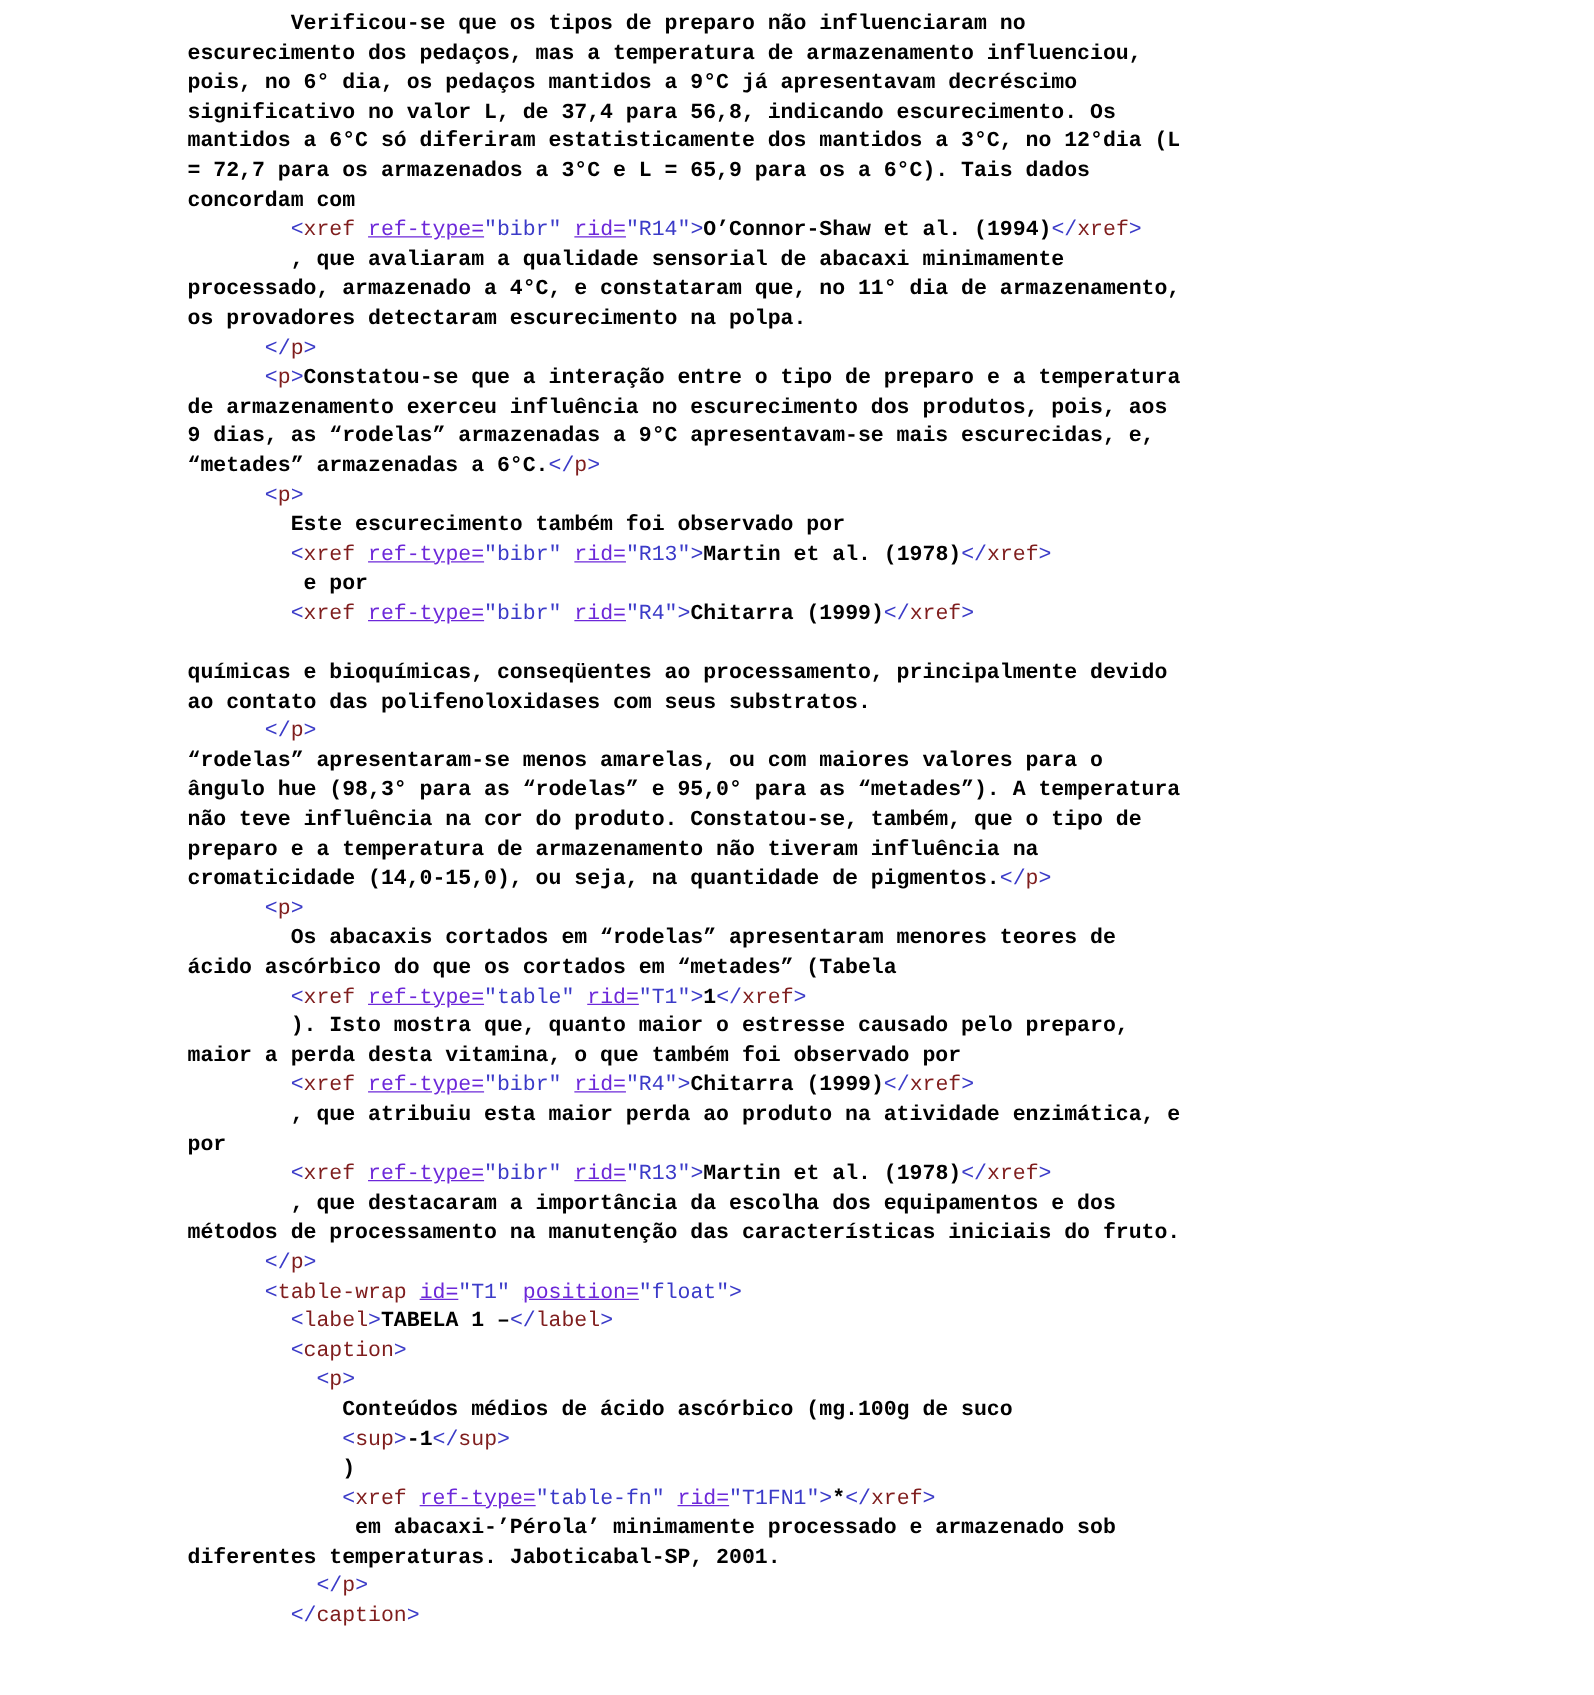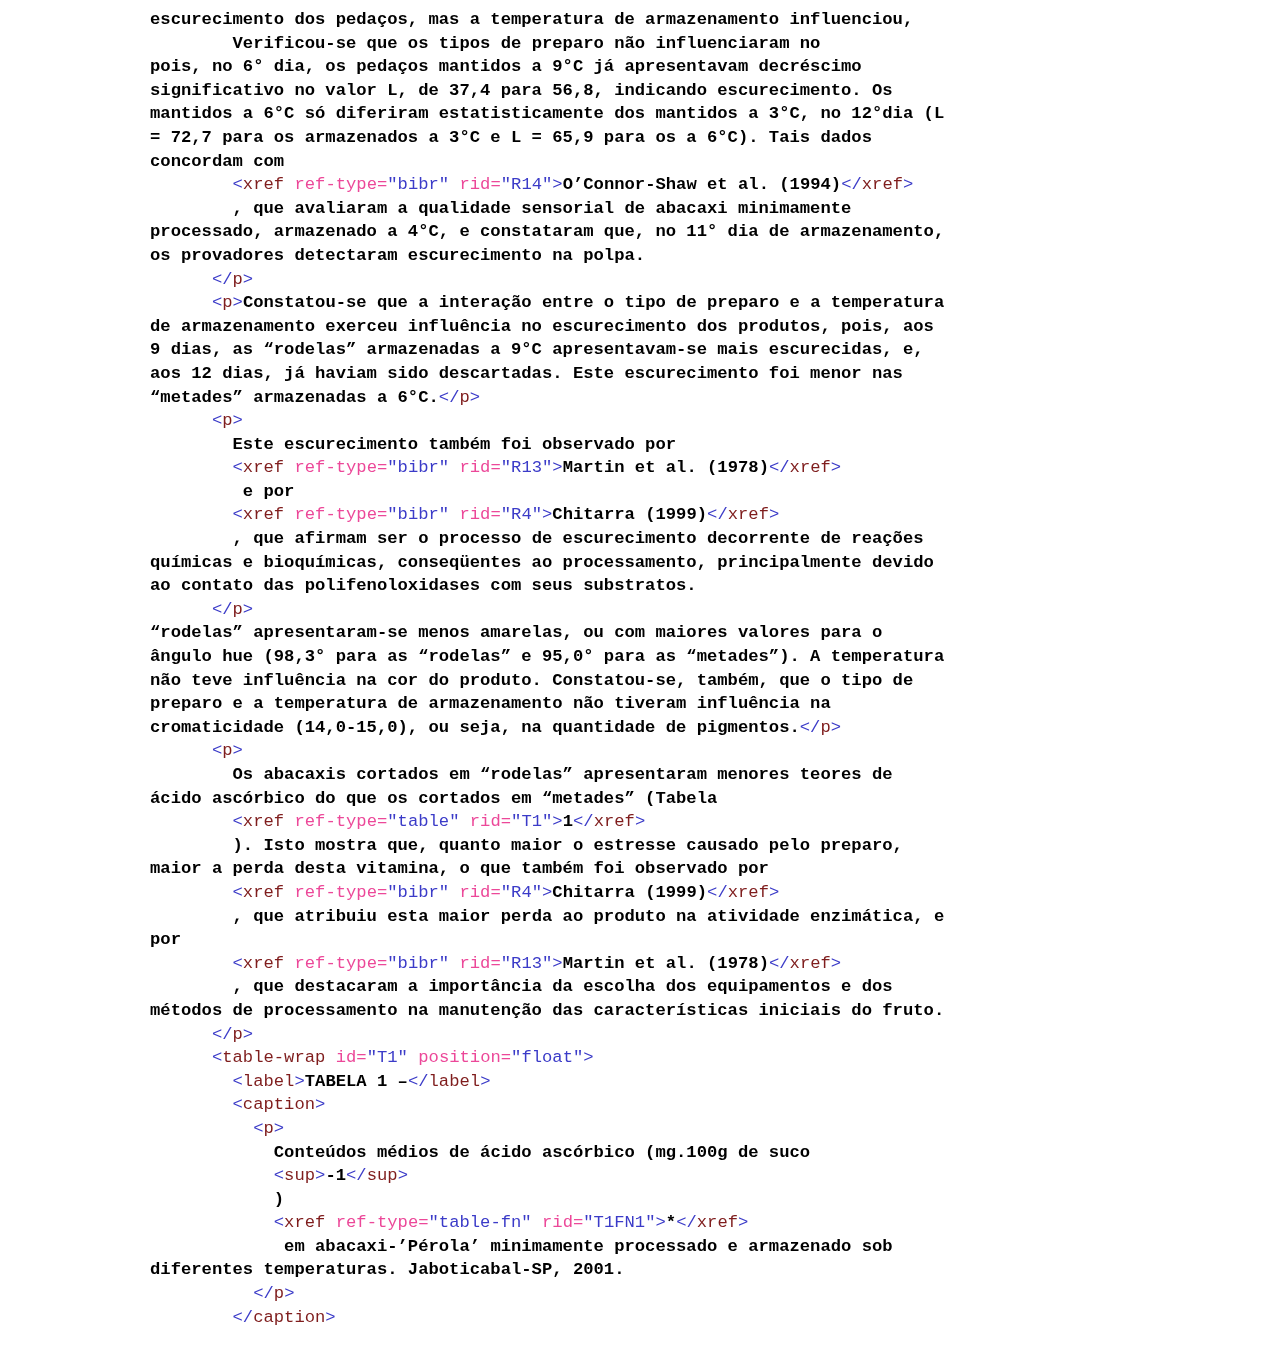--- a/index.html
+++ b/index.html
@@ -5,50 +5,49 @@
     html, body { margin: 0; padding: 0; background: #ffffff; }
     body { width: 1275px; height: 1356px; overflow: hidden; position: relative; }
     .doc {
       position: absolute; left: 150px; top: 8px; width: 980px;
       font-family: "Liberation Mono", "DejaVu Sans Mono", monospace;
       font-size: 17.2px; line-height: 23.6px; color: #000;
     }
     .ln { white-space: pre; font-weight: bold; height: 23.6px; }
     .b { color: #3b3bc8; font-weight: normal; }   
     .t { color: #7f1d1d; font-weight: normal; }   
-    .a { color: #ec4899; font-weight: normal; }   
+    .a { color: #6d28d9; font-weight: normal; text-decoration: underline; }   
     .v { color: #3b3bc8; font-weight: normal; }   
   </style>
 </head>
 <body>
 
 <div class="doc" id="doc">
+    <div class="ln"><span>        </span><span>Verificou-se que os tipos de preparo não influenciaram no</span></div>
     <div class="ln"><span></span><span>escurecimento dos pedaços, mas a temperatura de armazenamento influenciou,</span></div>
-    <div class="ln"><span>        </span><span>Verificou-se que os tipos de preparo não influenciaram no</span></div>
     <div class="ln"><span></span><span>pois, no 6° dia, os pedaços mantidos a 9°C já apresentavam decréscimo</span></div>
     <div class="ln"><span></span><span>significativo no valor L, de 37,4 para 56,8, indicando escurecimento. Os</span></div>
     <div class="ln"><span></span><span>mantidos a 6°C só diferiram estatisticamente dos mantidos a 3°C, no 12°dia (L</span></div>
     <div class="ln"><span></span><span>= 72,7 para os armazenados a 3°C e L = 65,9 para os a 6°C). Tais dados</span></div>
     <div class="ln"><span></span><span>concordam com</span></div>
     <div class="ln"><span>        </span><span class="b">&lt;</span><span class="t">xref</span><span> </span><span class="a">ref-type=</span><span class="v">"bibr"</span><span> </span><span class="a">rid=</span><span class="v">"R14"</span><span class="b">&gt;</span><span>O’Connor-Shaw et al. (1994)</span><span class="b">&lt;/</span><span class="t">xref</span><span class="b">&gt;</span></div>
     <div class="ln"><span>        </span><span>, que avaliaram a qualidade sensorial de abacaxi minimamente</span></div>
     <div class="ln"><span></span><span>processado, armazenado a 4°C, e constataram que, no 11° dia de armazenamento,</span></div>
     <div class="ln"><span></span><span>os provadores detectaram escurecimento na polpa.</span></div>
     <div class="ln"><span>      </span><span class="b">&lt;/</span><span class="t">p</span><span class="b">&gt;</span></div>
     <div class="ln"><span>      </span><span class="b">&lt;</span><span class="t">p</span><span class="b">&gt;</span><span>Constatou-se que a interação entre o tipo de preparo e a temperatura</span></div>
     <div class="ln"><span></span><span>de armazenamento exerceu influência no escurecimento dos produtos, pois, aos</span></div>
     <div class="ln"><span></span><span>9 dias, as “rodelas” armazenadas a 9°C apresentavam-se mais escurecidas, e,</span></div>
-    <div class="ln"><span></span><span>aos 12 dias, já haviam sido descartadas. Este escurecimento foi menor nas</span></div>
     <div class="ln"><span></span><span>“metades” armazenadas a 6°C.</span><span class="b">&lt;/</span><span class="t">p</span><span class="b">&gt;</span></div>
     <div class="ln"><span>      </span><span class="b">&lt;</span><span class="t">p</span><span class="b">&gt;</span></div>
     <div class="ln"><span>        </span><span>Este escurecimento também foi observado por</span></div>
     <div class="ln"><span>        </span><span class="b">&lt;</span><span class="t">xref</span><span> </span><span class="a">ref-type=</span><span class="v">"bibr"</span><span> </span><span class="a">rid=</span><span class="v">"R13"</span><span class="b">&gt;</span><span>Martin et al. (1978)</span><span class="b">&lt;/</span><span class="t">xref</span><span class="b">&gt;</span></div>
     <div class="ln"><span>         </span><span>e por</span></div>
     <div class="ln"><span>        </span><span class="b">&lt;</span><span class="t">xref</span><span> </span><span class="a">ref-type=</span><span class="v">"bibr"</span><span> </span><span class="a">rid=</span><span class="v">"R4"</span><span class="b">&gt;</span><span>Chitarra (1999)</span><span class="b">&lt;/</span><span class="t">xref</span><span class="b">&gt;</span></div>
-    <div class="ln"><span>        </span><span>, que afirmam ser o processo de escurecimento decorrente de reações</span></div>
+    <div class="ln"><span>        </span></div>
     <div class="ln"><span></span><span>químicas e bioquímicas, conseqüentes ao processamento, principalmente devido</span></div>
     <div class="ln"><span></span><span>ao contato das polifenoloxidases com seus substratos.</span></div>
     <div class="ln"><span>      </span><span class="b">&lt;/</span><span class="t">p</span><span class="b">&gt;</span></div>
     <div class="ln"><span></span><span>“rodelas” apresentaram-se menos amarelas, ou com maiores valores para o</span></div>
     <div class="ln"><span></span><span>ângulo hue (98,3° para as “rodelas” e 95,0° para as “metades”). A temperatura</span></div>
     <div class="ln"><span></span><span>não teve influência na cor do produto. Constatou-se, também, que o tipo de</span></div>
     <div class="ln"><span></span><span>preparo e a temperatura de armazenamento não tiveram influência na</span></div>
     <div class="ln"><span></span><span>cromaticidade (14,0-15,0), ou seja, na quantidade de pigmentos.</span><span class="b">&lt;/</span><span class="t">p</span><span class="b">&gt;</span></div>
     <div class="ln"><span>      </span><span class="b">&lt;</span><span class="t">p</span><span class="b">&gt;</span></div>
     <div class="ln"><span>        </span><span>Os abacaxis cortados em “rodelas” apresentaram menores teores de</span></div>

